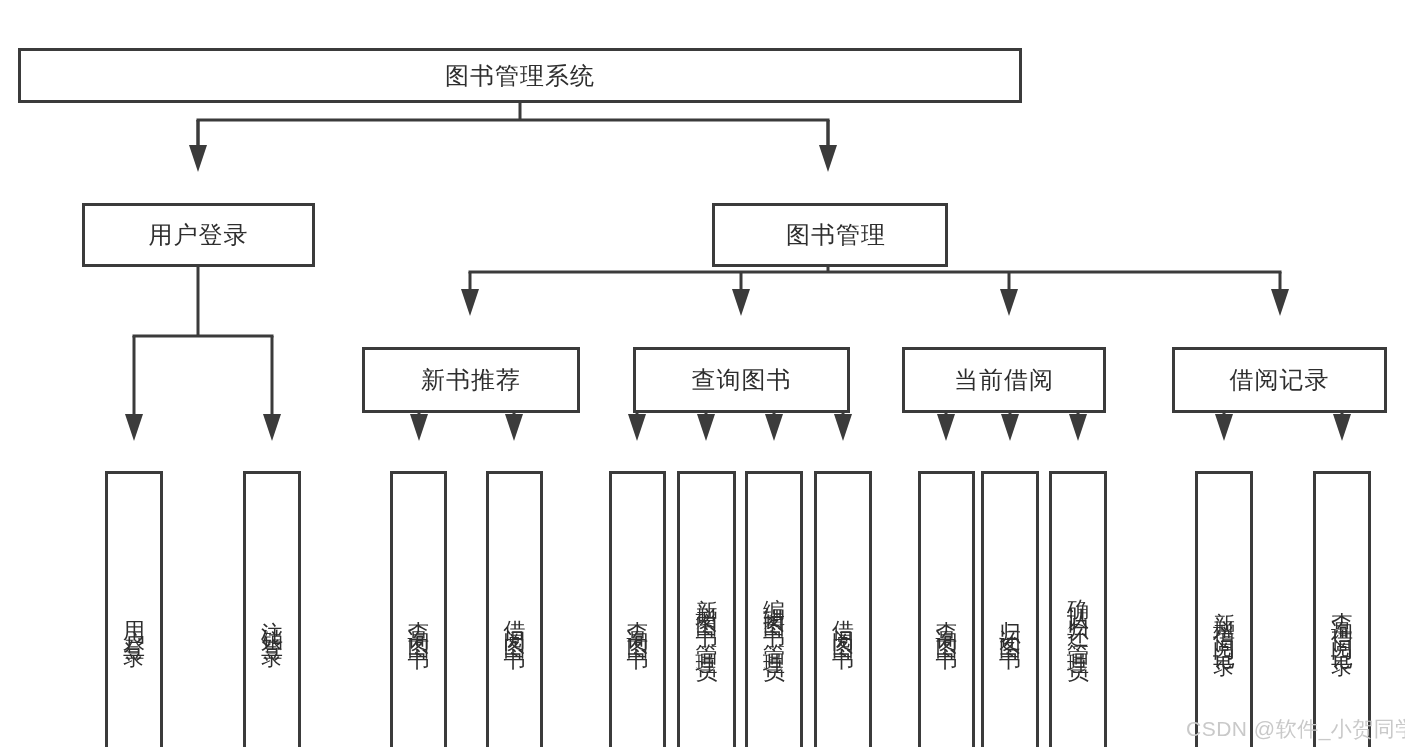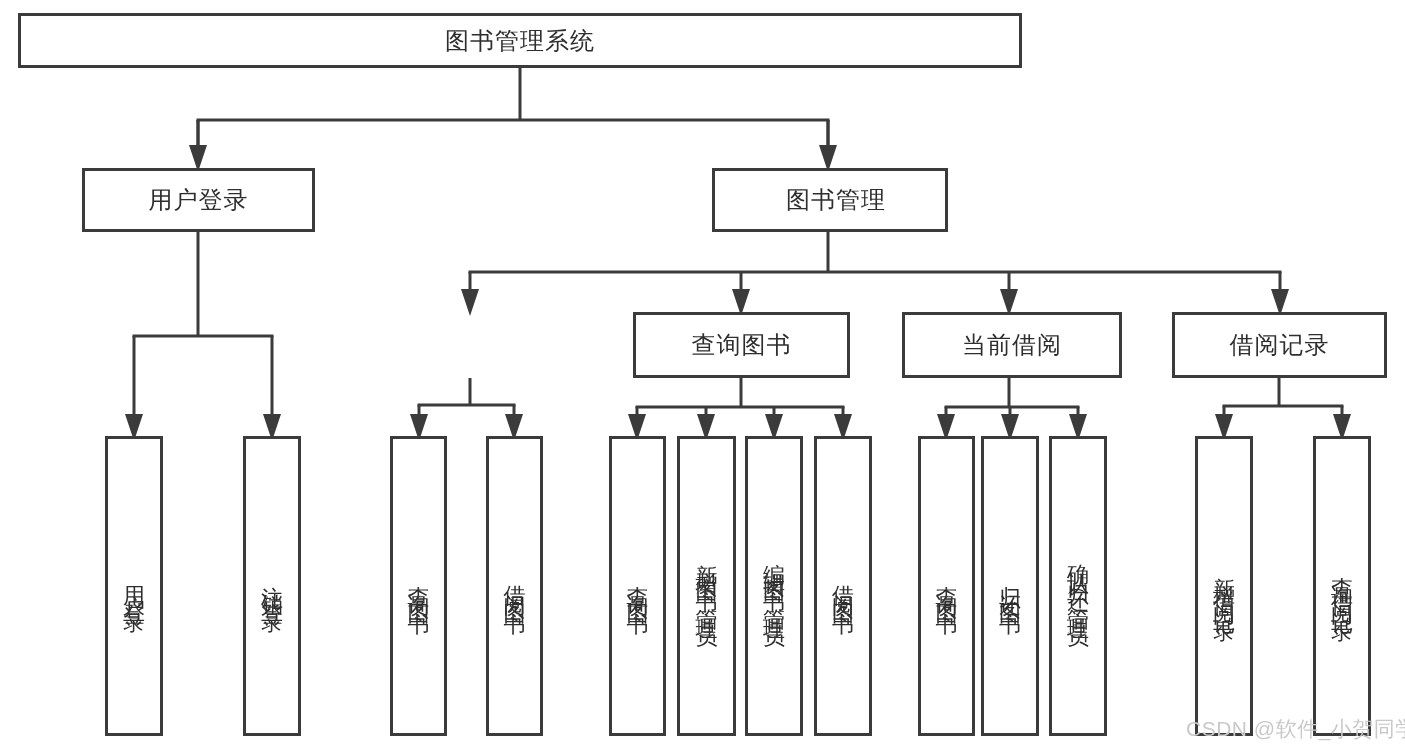--- a/index.html
+++ b/index.html
@@ -3,21 +3,21 @@
 <meta charset="utf-8">
 <style>
   html,body{margin:0;padding:0;background:#ffffff;}
   #canvas{
     position:relative;width:1405px;height:747px;background:#ffffff;overflow:hidden;
     font-family:"Liberation Sans","DejaVu Sans",sans-serif;
   }
   #connector-layer{position:absolute;left:0;top:0;}
   .box{
     position:absolute;background:#ffffff;border:3px solid #3b3b3b;box-sizing:border-box;
-    display:flex;align-items:center;justify-content:center;color:#2e2e2e;z-index:2;
+    display:flex;align-items:center;justify-content:center;color:#2e2e2e;z-index:2;margin-top:35px;
   }
   .h-label{font-size:24px;letter-spacing:1px;}
   .leaf{
     writing-mode:vertical-rl;text-orientation:mixed;
     font-size:22px;letter-spacing:9px;line-height:1;
   }
   .watermark{
     position:absolute;z-index:5;color:#c9c9c9;font-size:21px;white-space:nowrap;
     letter-spacing:0.5px;
   }
@@ -88,24 +88,27 @@
     <span>图书管理系统</span>
   </div>
 
   <div class="box h-label" style="left:82px;top:168px;width:233px;height:64px;">
     <span>用户登录</span>
   </div>
   <div class="box h-label" style="left:712px;top:168px;width:236px;height:64px;padding-left:12px;">
     <span>图书管理</span>
   </div>
 
+  <div class="box h-label" style="left:362px;top:312px;width:218px;height:66px;">
+    <span>新书推荐</span>
+  </div>
   <div class="box h-label" style="left:633px;top:312px;width:217px;height:66px;">
     <span>查询图书</span>
   </div>
-  <div class="box h-label" style="left:902px;top:312px;width:220px;height:66px;">
+  <div class="box h-label" style="left:902px;top:312px;width:204px;height:66px;">
     <span>当前借阅</span>
   </div>
   <div class="box h-label" style="left:1172px;top:312px;width:215px;height:66px;">
     <span>借阅记录</span>
   </div>
 
   <div class="box leaf" style="left:105px;top:436px;width:58px;height:300px;">
     <span>用户登录</span>
   </div>
   <div class="box leaf" style="left:243px;top:436px;width:58px;height:300px;">

